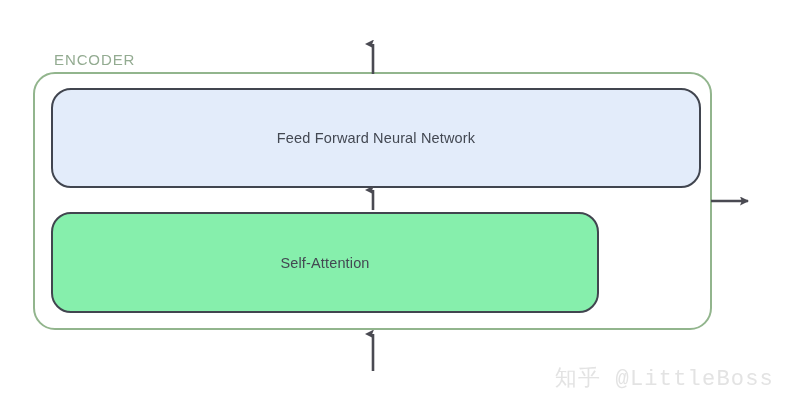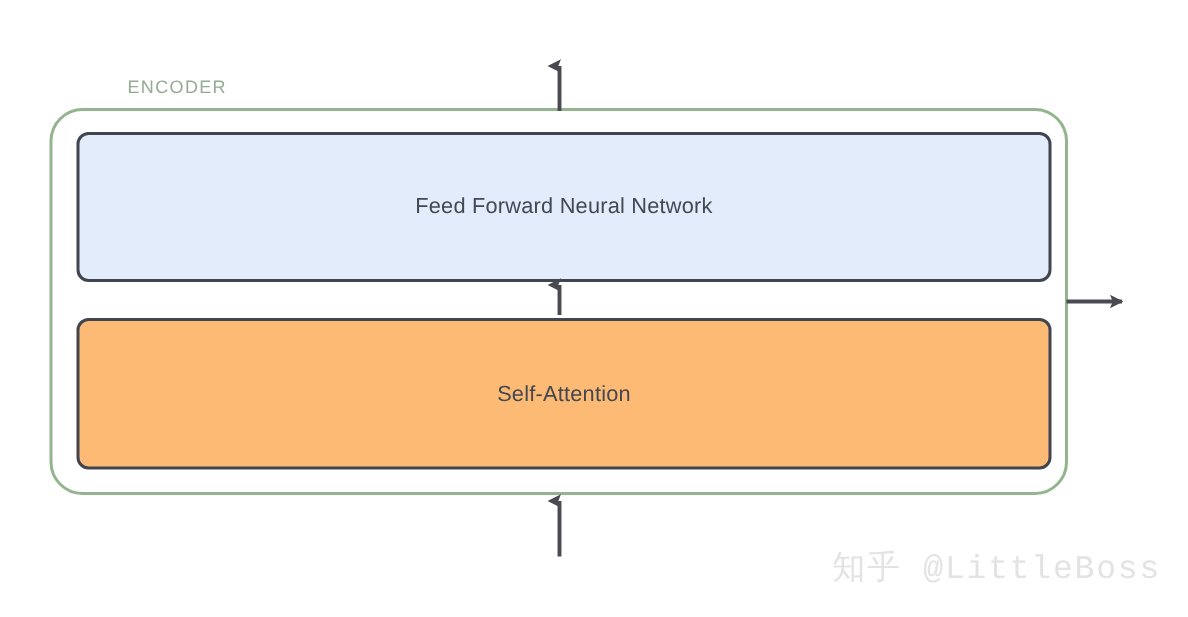--- a/index.html
+++ b/index.html
@@ -29,36 +29,36 @@
     width: 679px;
     height: 258px;
     box-sizing: border-box;
     border: 2px solid #92b58d;
     border-radius: 22px;
     background: transparent;
   }
 
   .encoder-label {
     position: absolute;
-    left: 85px;
+    left: 54px;
     top: 51px;
-    font-size: 12px;
+    font-size: 15px;
     letter-spacing: 0.9px;
     color: #93ab91;
     font-family: "Liberation Sans", sans-serif;
     white-space: nowrap;
     text-align: center;
   }
 
   
   .layer-box {
     position: absolute;
     box-sizing: border-box;
     border: 2.5px solid #41454f;
-    border-radius: 8px;
+    border-radius: 20px;
     display: flex;
     align-items: center;
     justify-content: center;
   }
 
   .layer-box .layer-label {
     font-size: 14.5px;
     color: #434852;
     font-family: "Liberation Sans", sans-serif;
     letter-spacing: 0.15px;
@@ -69,23 +69,23 @@
     left: 51px;
     top: 88px;
     width: 650px;
     height: 100px;
     background: #e3ecfa;
   }
 
   .layer-attention {
     left: 51px;
     top: 212px;
-    width: 650px;
+    width: 548px;
     height: 101px;
-    background: #fdba74;
+    background: #86efac;
   }
 
   
   .arrow-layer {
     position: absolute;
     inset: 0;
     pointer-events: none;
   }
 
   

